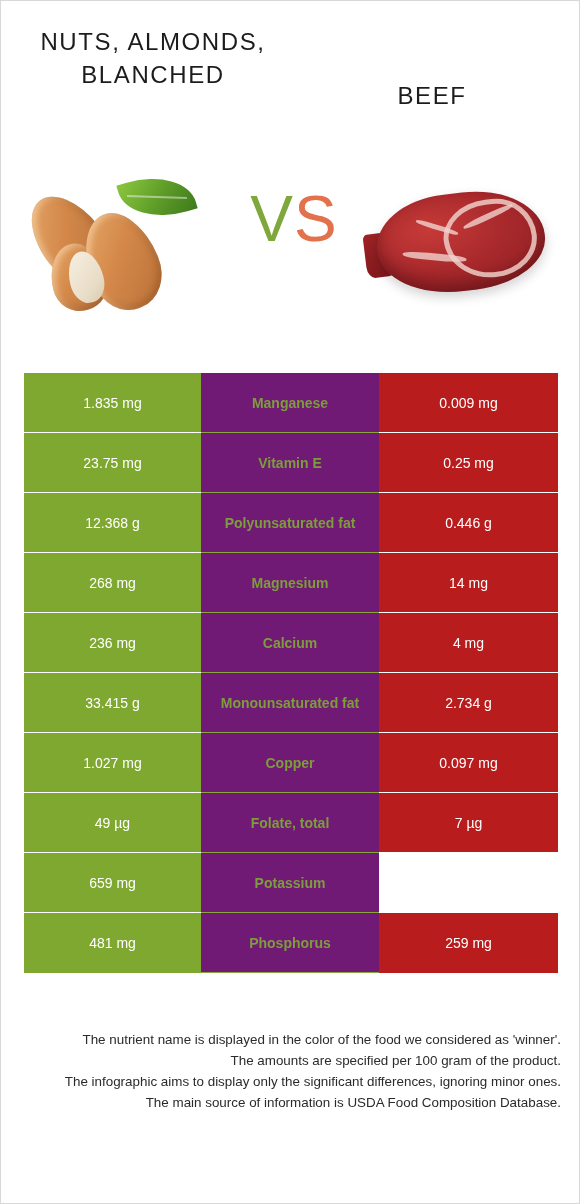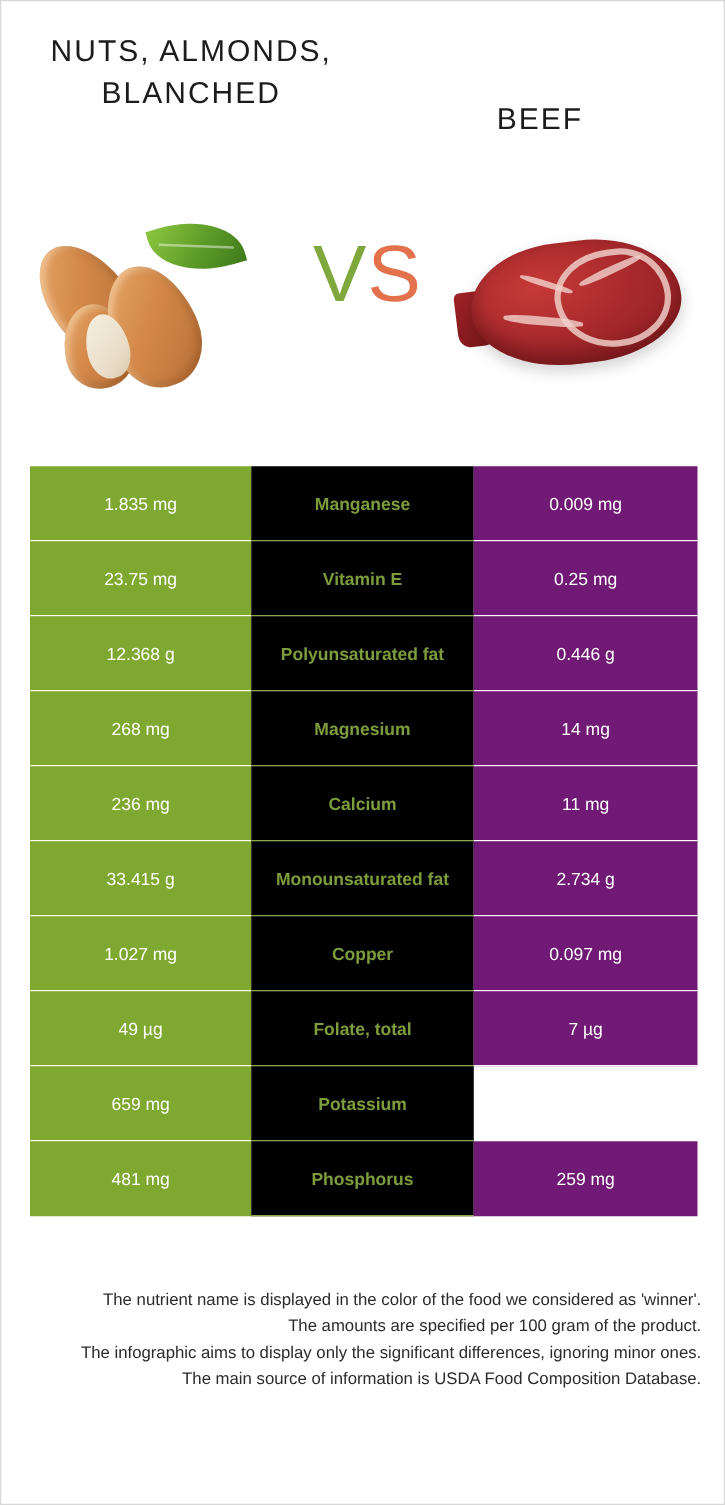--- a/index.html
+++ b/index.html
@@ -188,28 +188,28 @@
     box-sizing: border-box;
   }
   .cell-left {
     width: 177px;
     background: #7FA830;
     color: #ffffff;
     border-bottom: 1px solid #ffffff;
   }
   .cell-mid {
     width: 178px;
-    background: #000000;
+    background: #701a75;
     color: #7D9C3C;
     font-weight: bold;
     border-bottom: 1px solid #8BA63F;
   }
   .cell-right {
     width: 179px;
-    background: #701a75;
+    background: #b91c1c;
     color: #ffffff;
     border-bottom: 1px solid #ffffff;
   }
   .row:last-child .cell-left,
   .row:last-child .cell-right { border-bottom: none; }
 
   
   .footer {
     position: absolute;
     left: 20px;
@@ -274,21 +274,21 @@
       <div class="cell cell-right">0.446 g</div>
     </div>
     <div class="row">
       <div class="cell cell-left">268 mg</div>
       <div class="cell cell-mid">Magnesium</div>
       <div class="cell cell-right">14 mg</div>
     </div>
     <div class="row">
       <div class="cell cell-left">236 mg</div>
       <div class="cell cell-mid">Calcium</div>
-      <div class="cell cell-right">11 mg</div>
+      <div class="cell cell-right">4 mg</div>
     </div>
     <div class="row">
       <div class="cell cell-left">33.415 g</div>
       <div class="cell cell-mid">Monounsaturated fat</div>
       <div class="cell cell-right">2.734 g</div>
     </div>
     <div class="row">
       <div class="cell cell-left">1.027 mg</div>
       <div class="cell cell-mid">Copper</div>
       <div class="cell cell-right">0.097 mg</div>

